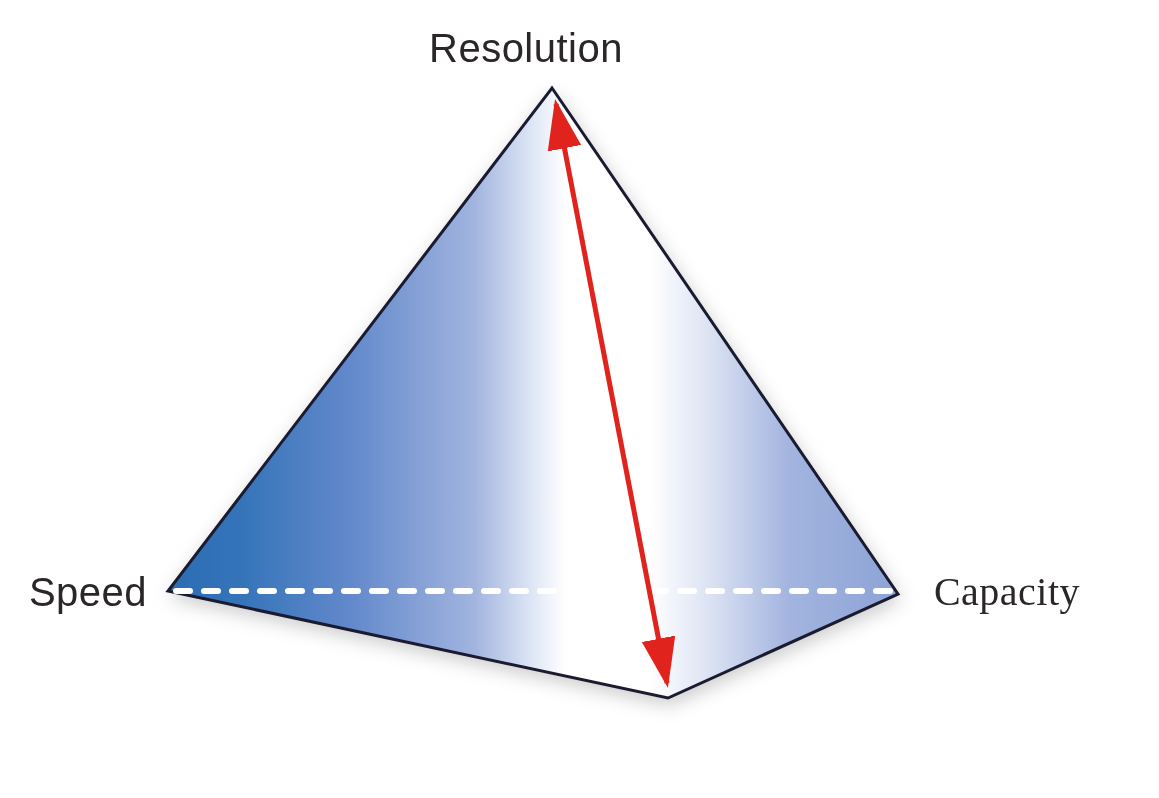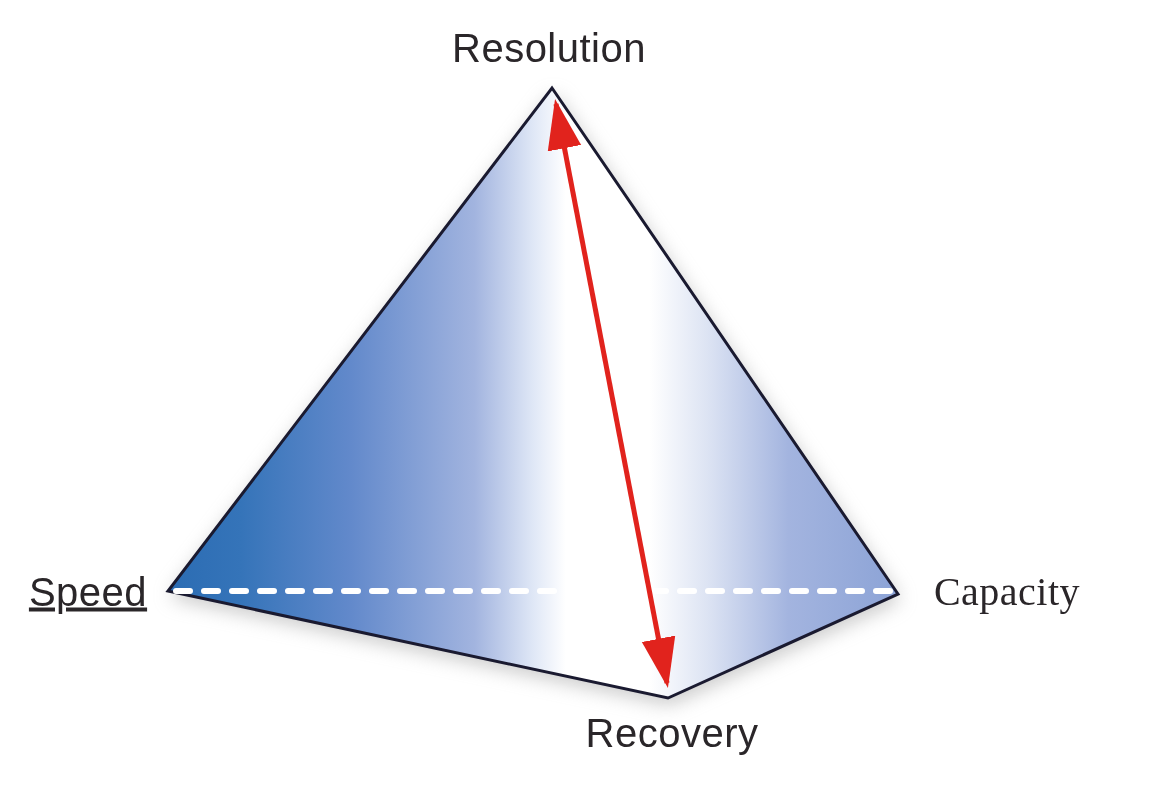--- a/index.html
+++ b/index.html
@@ -60,21 +60,20 @@
 
     <polygon points="552,88 898,594 668,698 168,591" transform="translate(2,6)" opacity="0.5" filter="url(#softBlur)" fill="#8f8f8f"></polygon>
 
     <polygon points="552,88 898,594 668,698 168,591" fill="url(#faceGrad)" stroke-width="3" stroke-linejoin="miter" stroke="#1a1a30"></polygon>
 
     <line x1="176" y1="591" x2="893" y2="591" stroke-width="6" stroke-linecap="round" stroke-dasharray="14 14" stroke="#ffffff"></line>
 
     <line x1="556" y1="104" x2="667" y2="683" stroke-width="5" stroke-linecap="butt" marker-start="url(#arrowHead)" marker-end="url(#arrowHead)" stroke="#e1231d"></line>
   </svg>
 
-  <div class="vertex-label" style="left:549px; top:48px;text-align:center;">Resolution</div>
+  <div class="vertex-label" style="left:526px; top:48px;text-align:center;">Resolution</div>
 
-  <div class="vertex-label" style="left:88px; top:592px;text-decoration:underline;">Speed</div>
+  <div class="vertex-label" style="left:88px; top:592px;">Speed</div>
 
   <div class="vertex-label" style="left:1007px; top:591px;font-family:Liberation Serif, serif;">Capacity</div>
 
-  <div class="vertex-label" style="left:672px; top:733px;">Recovery</div>
 
 </div>
 
 </body></html>

